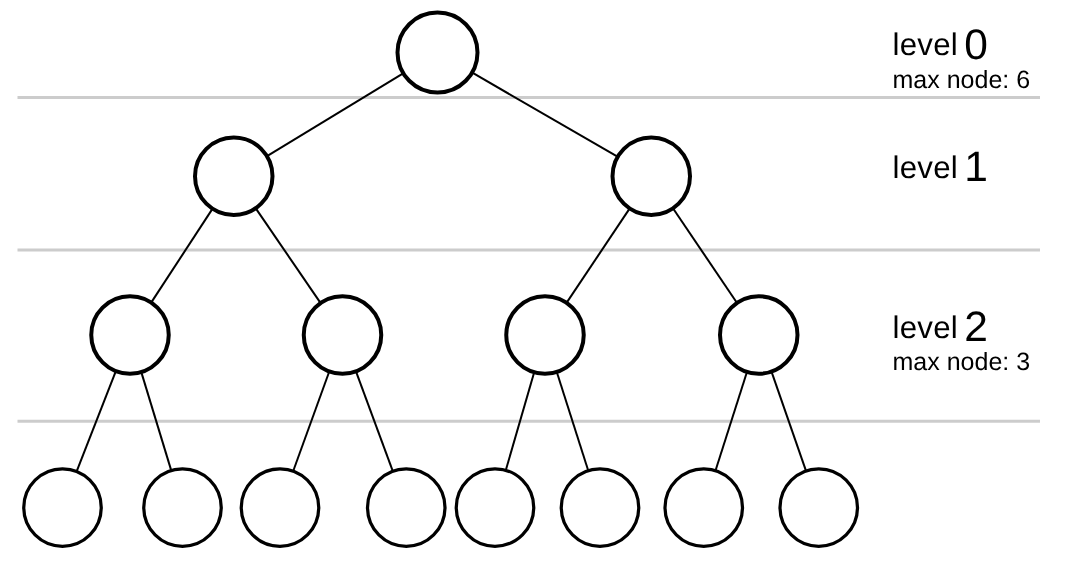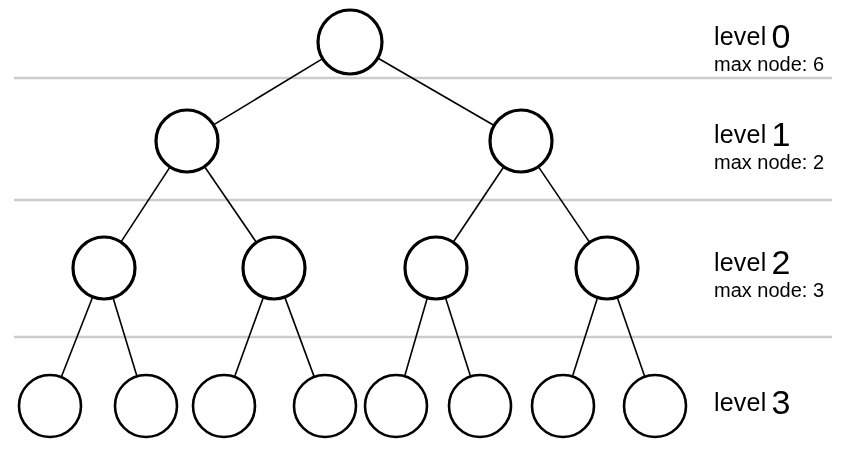--- a/index.html
+++ b/index.html
@@ -107,29 +107,25 @@
     <span class="label-row-top">
       <span class="label-word">level</span><span class="label-number">0</span>
     </span>
     <span class="label-row-bottom">max node: 6</span>
   </div>
 
   <div class="level-label" id="label-1" style="top: 120px;">
     <span class="label-row-top">
       <span class="label-word">level</span><span class="label-number">1</span>
     </span>
-    <span class="label-row-bottom">max node: 2</span>
   </div>
 
   <div class="level-label" id="label-2" style="top: 248px;">
     <span class="label-row-top">
       <span class="label-word">level</span><span class="label-number">2</span>
     </span>
     <span class="label-row-bottom">max node: 3</span>
   </div>
 
   <div class="level-label" id="label-3" style="top: 388px;">
-    <span class="label-row-top">
-      <span class="label-word">level</span><span class="label-number">3</span>
-    </span>
   </div>
 
 </div>
 
 </body></html>

